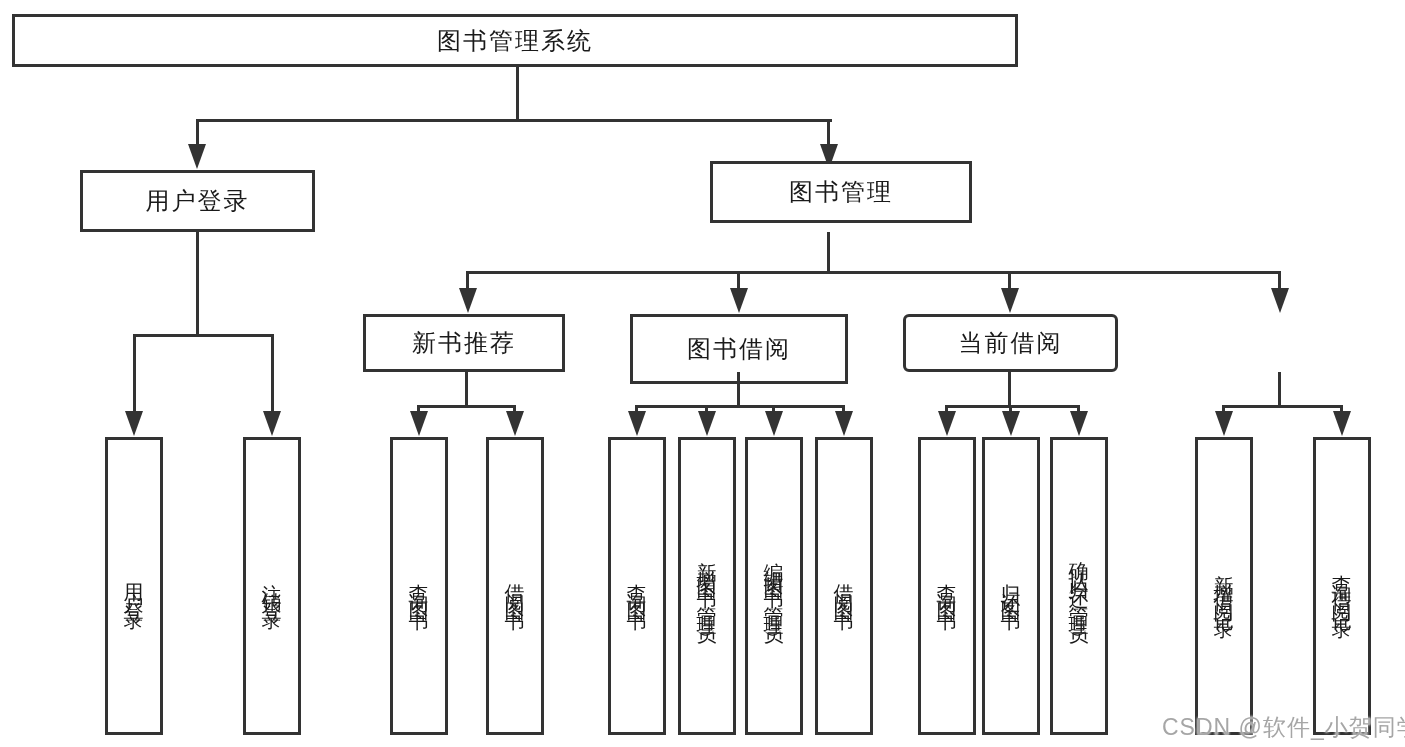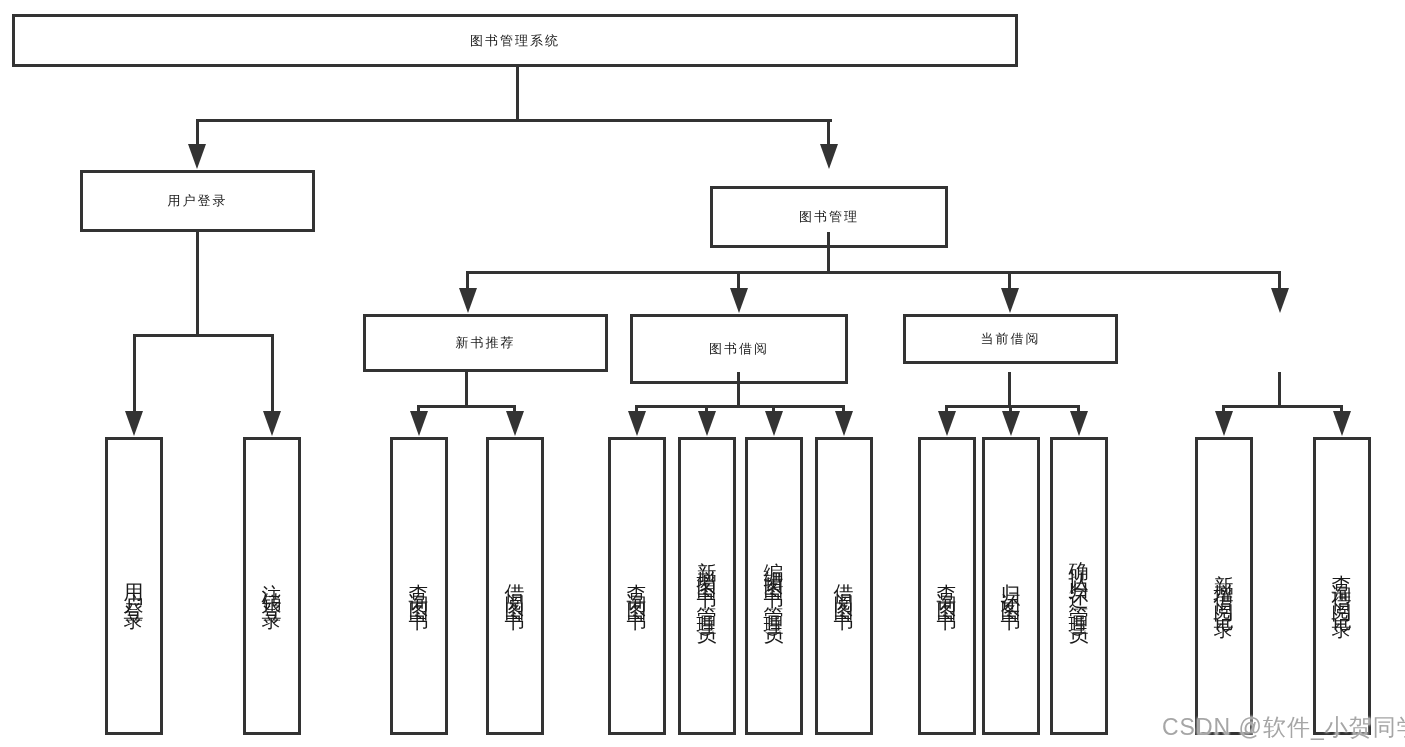--- a/index.html
+++ b/index.html
@@ -12,21 +12,21 @@
     overflow: hidden;
   }
   .box {
     position: absolute;
     box-sizing: border-box;
     border: 3px solid #333333;
     background: #ffffff;
     display: flex;
     align-items: center;
     justify-content: center;
-    font-size: 13px;
+    font-size: 24px;
     color: #1a1a1a;
     letter-spacing: 2px;
     white-space: nowrap;
   }
   .vbox {
     position: absolute;
     box-sizing: border-box;
     border: 3px solid #333333;
     background: #ffffff;
     display: flex;
@@ -74,21 +74,21 @@
   <div class="vline" style="left:516px; top:67px; width:3px; height:53px;"></div>
   <div class="hline" style="left:196px; top:119px; width:636px; height:3px;"></div>
   <div class="vline" style="left:196px; top:119px; width:3px; height:27px;"></div>
   <div class="arrowhead" style="left:188px; top:144px;"></div>
   <div class="vline" style="left:827px; top:119px; width:3px; height:27px;"></div>
   <div class="arrowhead" style="left:820px; top:144px;"></div>
 
   <div class="box" style="left:80px; top:170px; width:235px; height:62px;">
     <span>用户登录</span>
   </div>
-  <div class="box" style="left:710px; top:186px; width:238px; height:62px;">
+  <div class="box" style="left:710px; top:161px; width:262px; height:62px;">
     <span>图书管理</span>
   </div>
 
   <div class="vline" style="left:196px; top:232px; width:3px; height:103px;"></div>
   <div class="hline" style="left:133px; top:334px; width:141px; height:3px;"></div>
   <div class="vline" style="left:133px; top:334px; width:3px; height:79px;"></div>
   <div class="arrowhead" style="left:125px; top:411px;"></div>
   <div class="vline" style="left:271px; top:334px; width:3px; height:79px;"></div>
   <div class="arrowhead" style="left:263px; top:411px;"></div>
 
@@ -96,27 +96,27 @@
   <div class="hline" style="left:466px; top:271px; width:815px; height:3px;"></div>
   <div class="vline" style="left:466px; top:271px; width:3px; height:19px;"></div>
   <div class="arrowhead" style="left:459px; top:288px;"></div>
   <div class="vline" style="left:737px; top:271px; width:3px; height:19px;"></div>
   <div class="arrowhead" style="left:730px; top:288px;"></div>
   <div class="vline" style="left:1008px; top:271px; width:3px; height:19px;"></div>
   <div class="arrowhead" style="left:1001px; top:288px;"></div>
   <div class="vline" style="left:1278px; top:271px; width:3px; height:19px;"></div>
   <div class="arrowhead" style="left:1271px; top:288px;"></div>
 
-  <div class="box" style="left:363px; top:314px; width:245px; height:58px;">
+  <div class="box" style="left:363px; top:314px; width:202px; height:58px;">
     <span>新书推荐</span>
   </div>
   <div class="box" style="left:630px; top:314px; width:218px; height:70px;">
     <span>图书借阅</span>
   </div>
-  <div class="box" style="left:903px; top:314px; width:215px; height:50px;">
+  <div class="box" style="left:903px; top:314px; width:215px; height:58px;border-radius:6px;">
     <span>当前借阅</span>
   </div>
 
   <div class="vline" style="left:465px; top:372px; width:3px; height:34px;"></div>
   <div class="hline" style="left:417px; top:405px; width:99px; height:3px;"></div>
   <div class="vline" style="left:417px; top:405px; width:3px; height:8px;"></div>
   <div class="arrowhead" style="left:410px; top:411px;"></div>
   <div class="vline" style="left:513px; top:405px; width:3px; height:8px;"></div>
   <div class="arrowhead" style="left:506px; top:411px;"></div>
 

